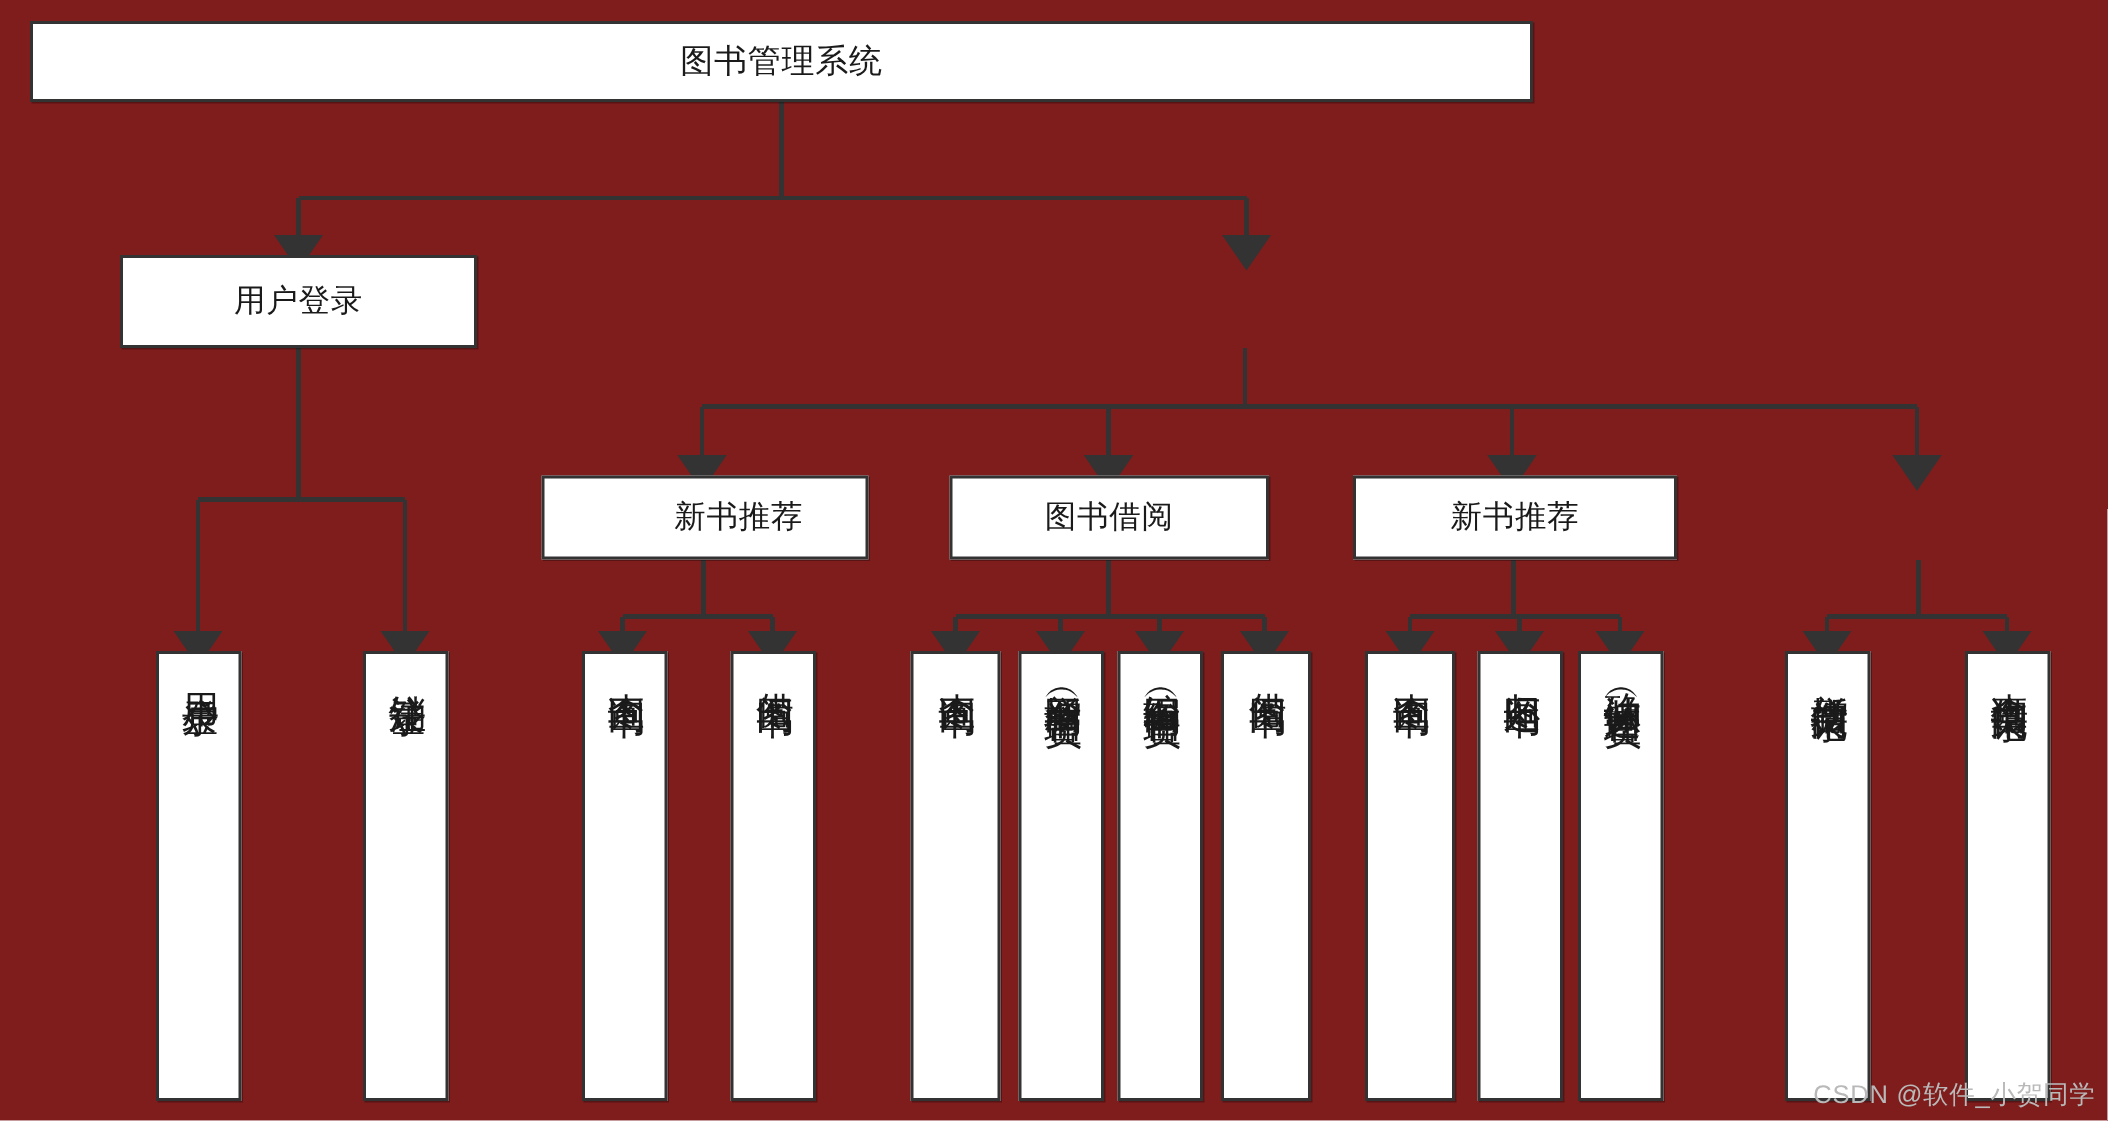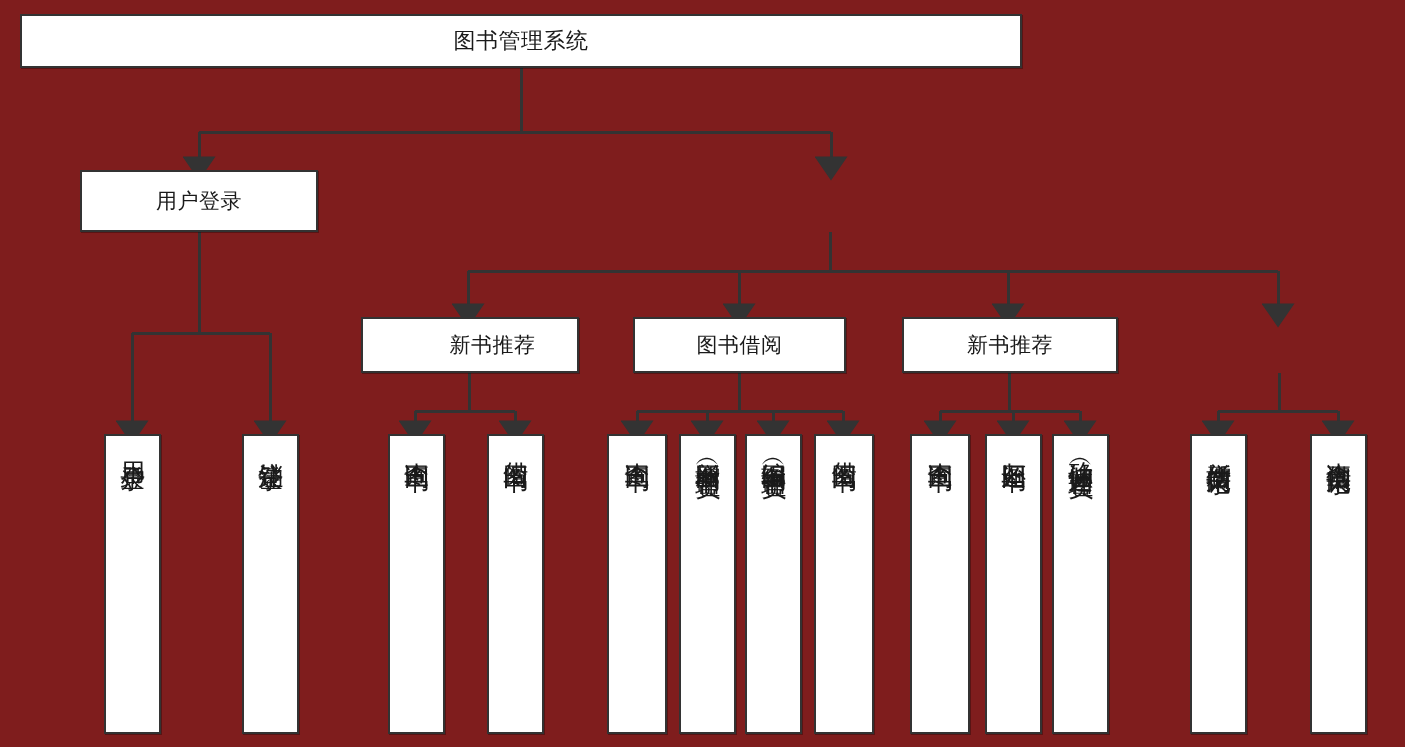--- a/index.html
+++ b/index.html
@@ -184,14 +184,15 @@
     <span class="lbl">确认归还（管理员）</span>
   </div>
 
   <div class="node vert" style="left:1190px; top:434px; width:57px; height:300px;">
     <span class="lbl">新增借阅记录</span>
   </div>
   <div class="node vert" style="left:1310px; top:434px; width:57px; height:300px;">
     <span class="lbl">查询借阅记录</span>
   </div>
 
+  <div class="watermark">CSDN @软件_小贺同学</div>
 
 </div>
 
 </body></html>

